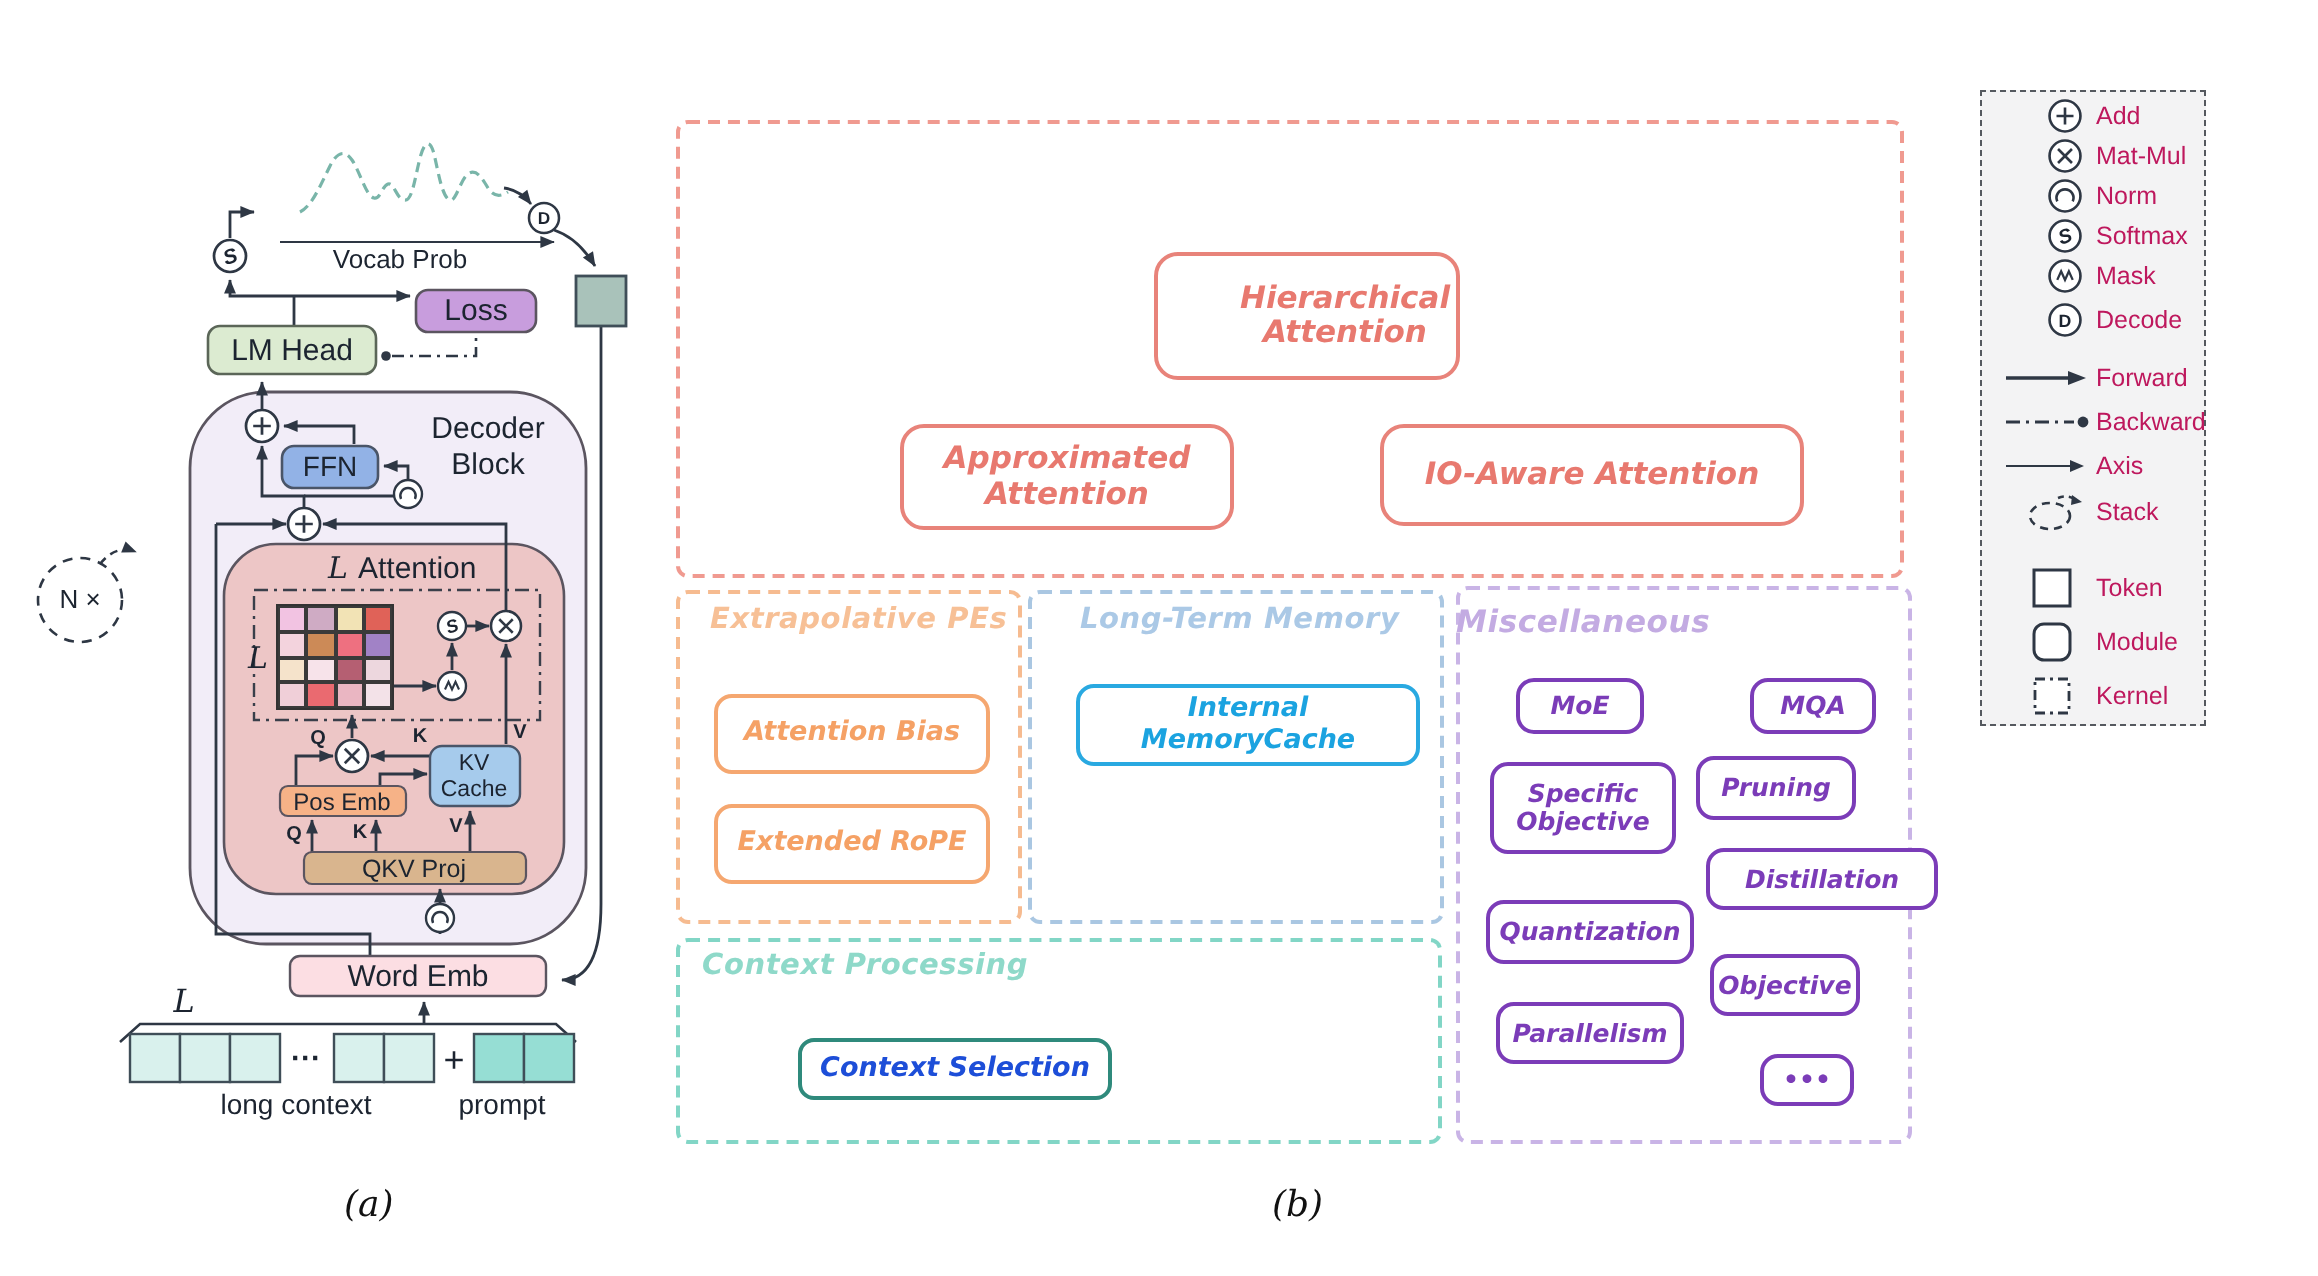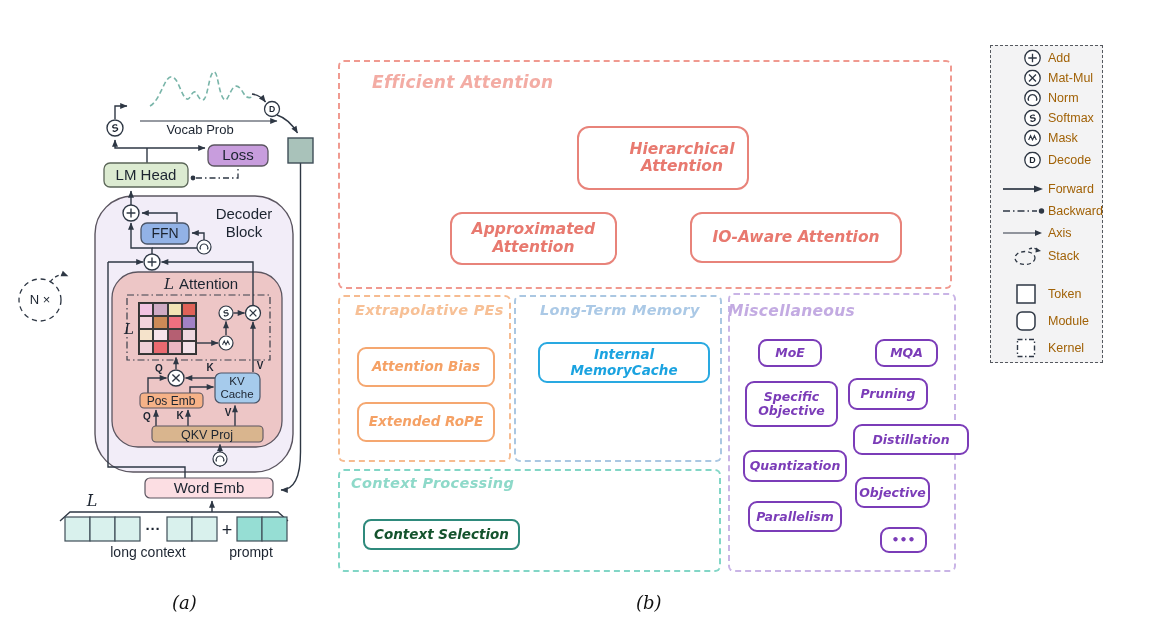--- a/index.html
+++ b/index.html
@@ -11,37 +11,37 @@
   
   .section{position:absolute;border:2px dashed;border-radius:6px;background:transparent;}
   .sec-title{position:absolute;font-weight:bold;font-style:italic;letter-spacing:.3px;
              font-family:"DejaVu Sans",sans-serif;}
   .bbox{position:absolute;background:#fff;display:flex;align-items:center;justify-content:center;
         text-align:center;font-weight:bold;font-style:italic;line-height:1.12;
         font-family:"DejaVu Sans",sans-serif;box-sizing:border-box;}
   .ea  .bbox,.bbox.ea  {border:2.4px solid #e8837a;color:#e8796f;border-radius:12px;font-size:15.5px;}
   .bbox.pes {border:2.2px solid #f5a770;color:#f5a165;border-radius:9px;font-size:13.5px;}
   .bbox.ltm {border:2.2px solid #29a9e1;color:#1ba3e0;border-radius:9px;font-size:13.5px;}
-  .bbox.cp  {border:2.2px solid #2f8a7c;color:#14532d;border-radius:8px;font-size:13.5px;}
+  .bbox.cp  {border:2.2px solid #2f8a7c;color:#1d4ed8;border-radius:8px;font-size:13.5px;margin-left:36px;}
   .bbox.msc {border:2.2px solid #7b3cb8;color:#7b3cb8;border-radius:9px;font-size:12.5px;}
 
   
   #matrix{position:absolute;left:138px;top:302px;width:59px;height:53px;display:grid;
           grid-template-columns:repeat(4,1fr);grid-template-rows:repeat(4,1fr);
           border:1.2px solid #333;box-sizing:border-box;}
   .mcell{border:0.6px solid #3a3a3a;}
 
   
   #legend{position:absolute;left:990px;top:45px;width:113px;height:318px;background:#f3f3f4;
           border:1.4px dashed #55595f;box-sizing:border-box;}
   .lrow{position:absolute;left:0;width:100%;height:18px;}
   .lic{position:absolute;left:33px;top:50%;transform:translateY(-50%);}
   .lic.wide{left:10px;}
   .lic.sq{left:24px;}
-  .llab{position:absolute;left:57px;top:50%;transform:translateY(-50%);font-size:12.5px;color:#a16207;}
+  .llab{position:absolute;left:57px;top:50%;transform:translateY(-50%);font-size:12.5px;color:#be185d;}
 
   .caption{position:absolute;font-family:"DejaVu Serif",serif;font-style:italic;font-size:18px;color:#111;}
 </style>
 </head>
 <body>
 
 <div id="page">
 
   <svg id="diagA" width="340" height="638" viewBox="0 0 340 638" style="position:absolute;left:0;top:0">
     <defs>
@@ -209,22 +209,21 @@
       <div class="mcell" style="background: rgb(247, 227, 234);"></div>
       <div class="mcell" style="background: rgb(181, 95, 114);"></div>
       <div class="mcell" style="background: rgb(237, 215, 222);"></div>
       <div class="mcell" style="background: rgb(240, 207, 216);"></div>
       <div class="mcell" style="background: rgb(234, 106, 112);"></div>
       <div class="mcell" style="background: rgb(234, 182, 194);"></div>
       <div class="mcell" style="background: rgb(243, 226, 232);"></div>
     </div>
 
   <div class="section" style="left:338px;top:60px;width:610px;height:225px;border-color:#f09a90;"></div>
-  <div class="sec-title" style="left:372px;top:72px;font-size:17px;color:#f3aca4;">Efficient Attention</div>
-  <div class="bbox ea" style="left:577px;top:126px;width:172px;height:64px;padding-left:38px;">Hierarchical Attention</div>
+  <div class="bbox ea" style="left:577px;top:126px;width:153px;height:64px;padding-left:38px;">Hierarchical Attention</div>
   <div class="bbox ea" style="left:450px;top:212px;width:167px;height:53px;">Approximated Attention</div>
   <div class="bbox ea" style="left:690px;top:212px;width:212px;height:51px;">IO-Aware Attention</div>
 
   <div class="section" style="left:338px;top:295px;width:169px;height:163px;border-color:#f6bb90;"></div>
   <div class="sec-title" style="left:355px;top:302px;font-size:14.5px;color:#f7c096;">Extrapolative PEs</div>
   <div class="bbox pes" style="left:357px;top:347px;width:138px;height:40px;">Attention Bias</div>
   <div class="bbox pes" style="left:357px;top:402px;width:138px;height:40px;">Extended RoPE</div>
 
   <div class="section" style="left:514px;top:295px;width:204px;height:163px;border-color:#aac7e2;"></div>
   <div class="sec-title" style="left:540px;top:302px;font-size:14.5px;color:#abc9e6;">Long-Term Memory</div>

